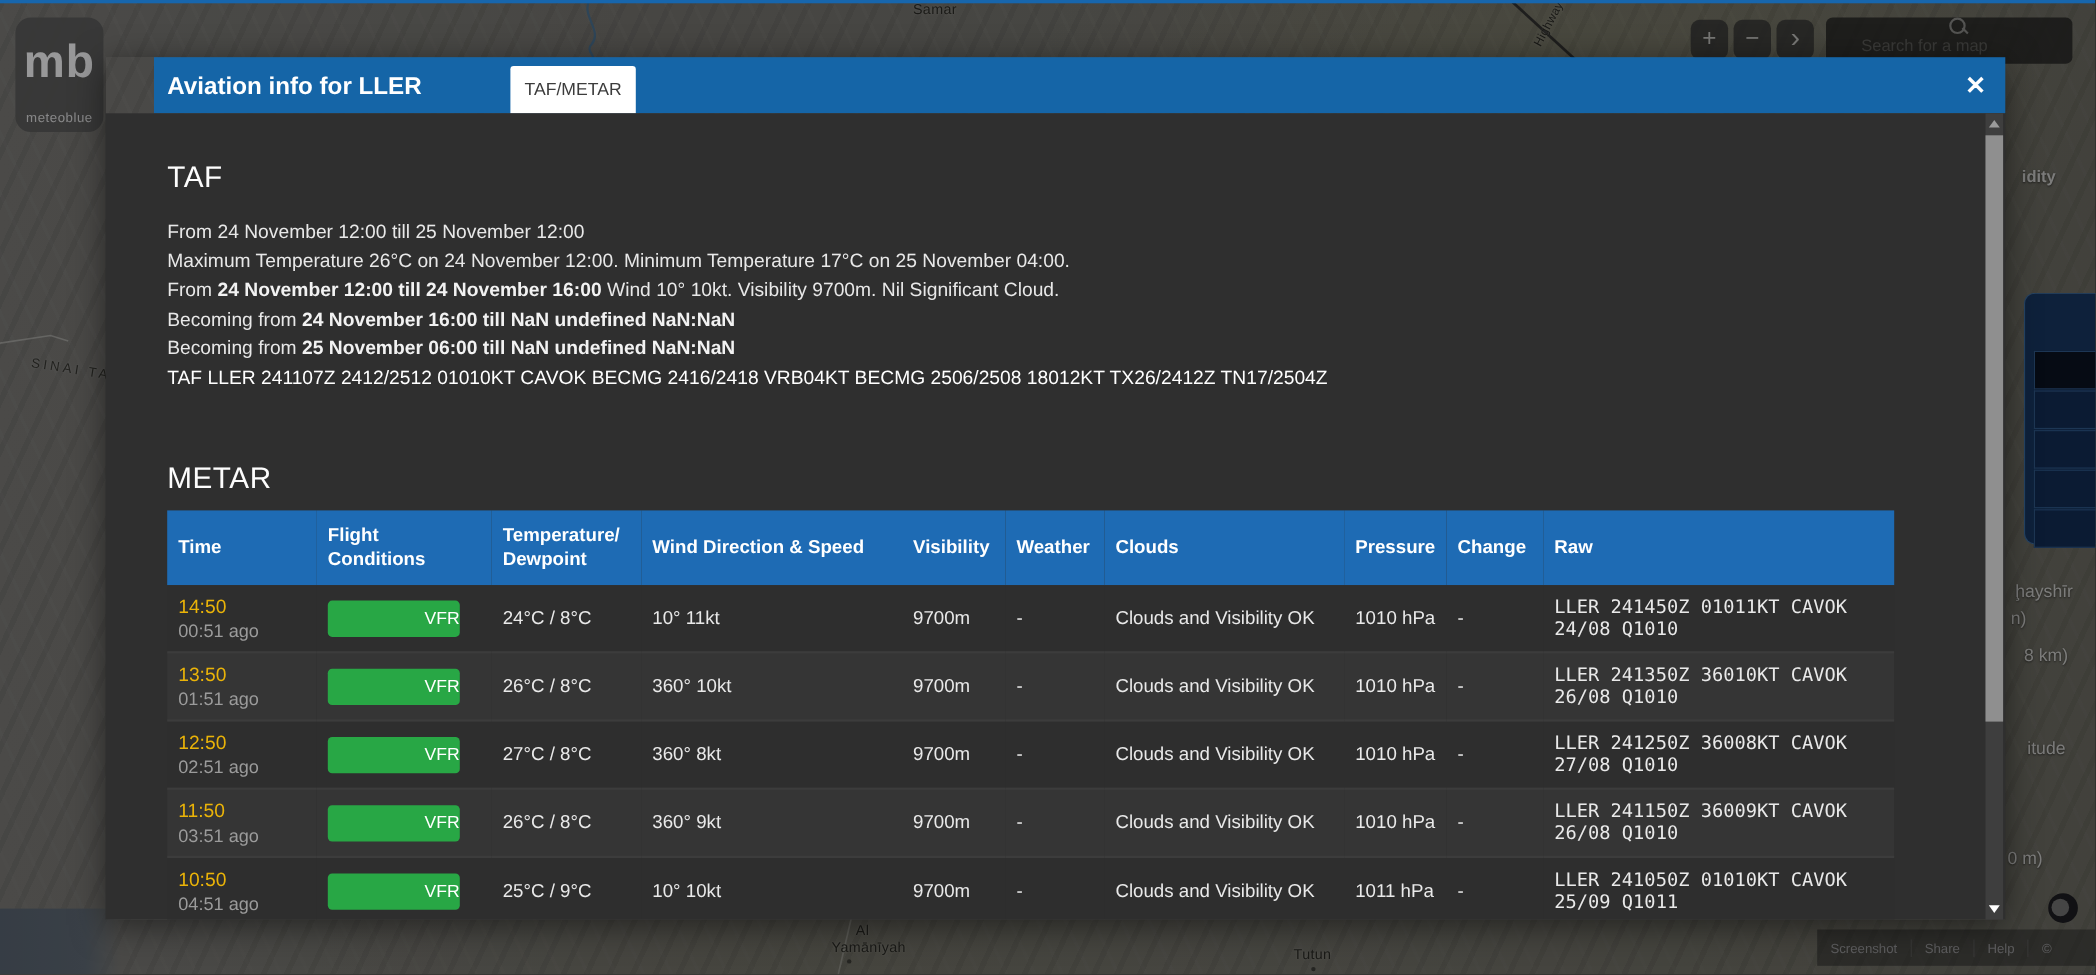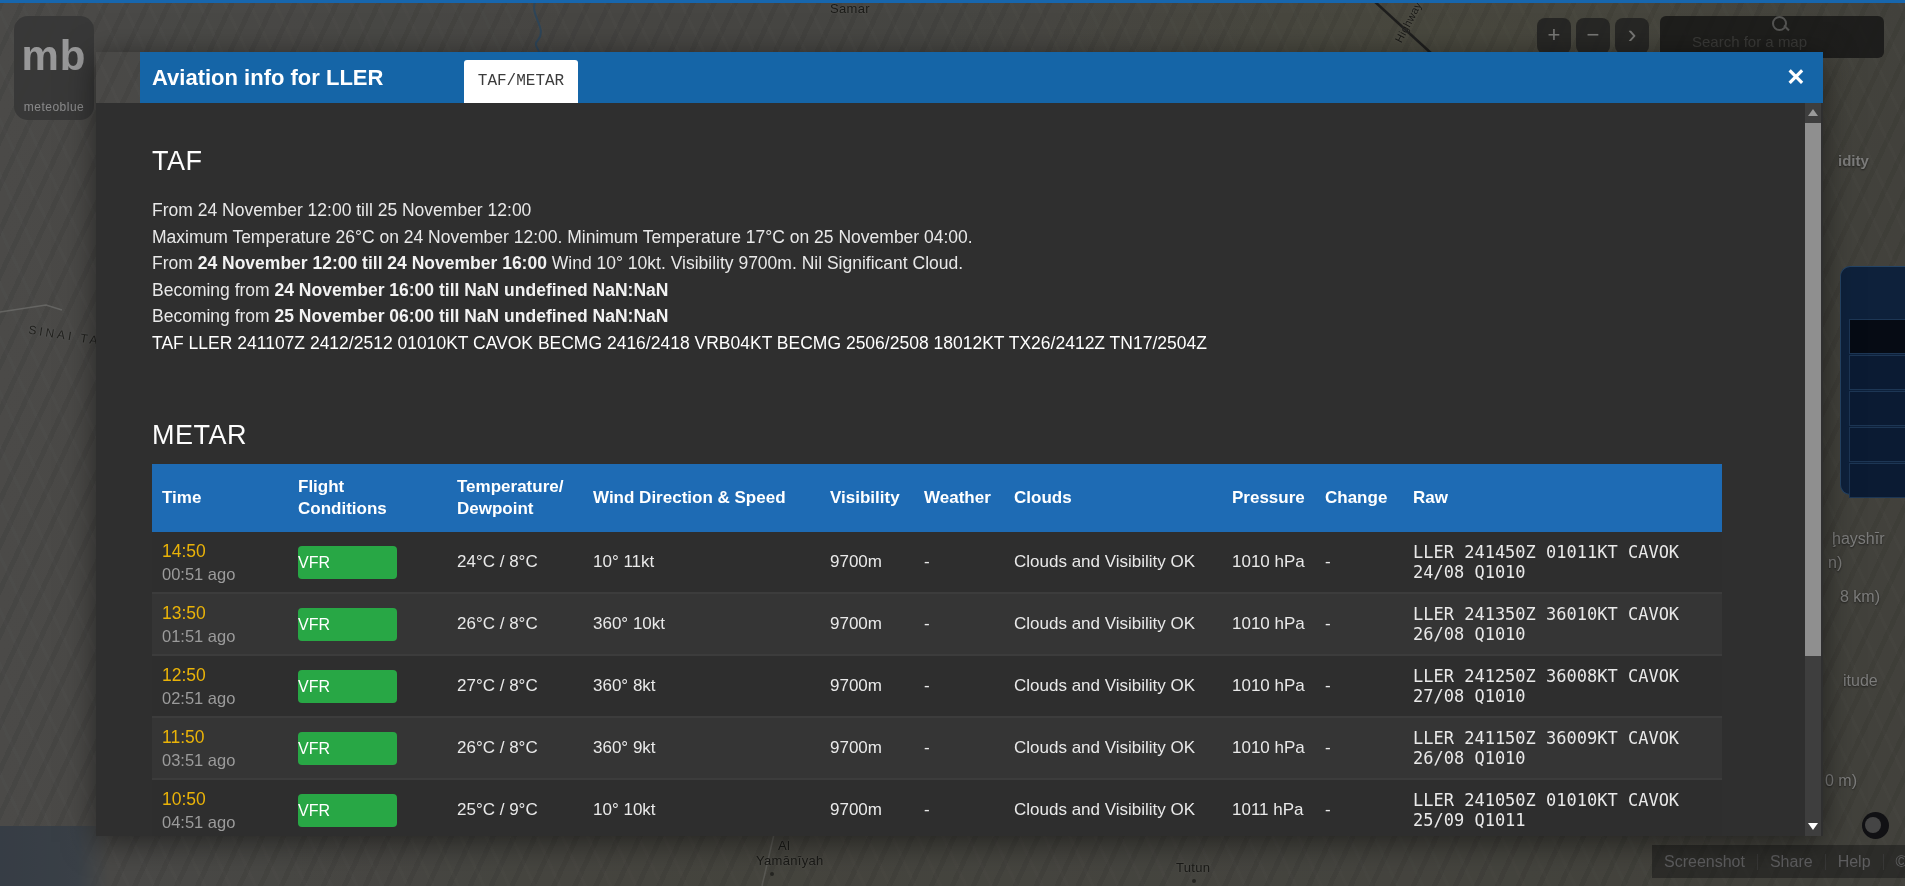--- a/index.html
+++ b/index.html
@@ -47,56 +47,56 @@
     background:rgba(30,30,28,.82);display:flex;align-items:center;flex-direction:column;}
   .mag{position:relative;width:16px;height:16px;margin-left:15px;flex:none;}
   .mag::before{content:"";position:absolute;left:0;top:0;width:11px;height:11px;border:2px solid #8a8a86;border-radius:50%;}
   .mag::after{content:"";position:absolute;left:11px;top:11px;width:7px;height:2px;background:#8a8a86;transform:rotate(45deg);}
   .searchbox input{background:transparent;border:none;outline:none;margin-left:10px;width:170px;
     font-size:15px;color:#ddd;font-family:"Liberation Sans",sans-serif;}
   .searchbox input::placeholder{color:rgba(215,215,210,.28);}
   
   .footer-links{position:absolute;left:1652px;top:845px;width:253px;height:33px;
     background:rgba(32,32,30,.5);display:flex;align-items:center;}
-  .footer-links span{color:#99999a;font-size:16px;padding:0 12px;border-left:1px solid rgba(110,110,110,.5);line-height:16px;}
+  .footer-links span{color:#99999a;font-size:12px;padding:0 12px;border-left:1px solid rgba(110,110,110,.5);line-height:16px;}
   .footer-links span:first-child{border-left:none;}
   .round-btn{position:absolute;left:1862px;top:812px;width:27px;height:27px;border-radius:50%;
     background:#17171a;}
   .round-btn::after{content:"";position:absolute;left:3px;top:5px;width:16px;height:16px;border-radius:50%;background:#71716f;}
   
   .dim{position:absolute;inset:0;background:rgba(10,10,12,.42);z-index:5;}
   .topline{position:absolute;left:0;top:0;width:1905px;height:3px;background:#1766ad;z-index:6;}
   
   .modal{position:absolute;left:96px;top:52px;width:1727px;height:784px;z-index:10;
     box-shadow:0 6px 30px rgba(0,0,0,.5);}
   .modal-header{position:relative;height:51px;background:#1565a7;margin-left:44px;}
   .modal-title{position:absolute;left:12px;top:0;line-height:51px;color:#fff;font-size:22px;font-weight:bold;}
   .modal-tab{position:absolute;left:324px;top:8px;height:43px;width:114px;background:#fff;
-    color:#3c3c3c;font-size:16px;text-align:center;line-height:43px;border-radius:3px 3px 0 0;font-family:Liberation Mono, monospace;}
+    color:#3c3c3c;font-size:16px;text-align:center;line-height:43px;border-radius:3px 3px 0 0;}
   .modal-close{position:absolute;right:12px;top:10px;color:#fff;font-size:23px;font-weight:bold;
     width:30px;height:30px;text-align:center;line-height:30px;cursor:pointer;}
   .modal-body{position:absolute;left:0;top:51px;width:1727px;height:733px;background:#2f2f2f;
     overflow:hidden;}
   .content{padding:42px 0 0 56px;}
   h2.sec{margin:0;font-size:27px;line-height:32px;font-weight:300;color:#fdfdfd;letter-spacing:.5px;}
   .taf-lines{margin-top:20px;font-size:17.5px;line-height:26.5px;color:#e8e8e8;}
   .taf-line b{font-weight:bold;color:#f2f2f2;}
   .taf-raw{color:#ffffff;}
   .metar-section{margin-top:63px;}
   table.metar{margin-top:13px;border-collapse:collapse;table-layout:fixed;width:1570px;}
   table.metar th{background:#1e6bb4;color:#fff;font-size:17px;font-weight:bold;text-align:left;
     height:68px;vertical-align:middle;padding:0 10px;white-space:pre-line;line-height:22px;}
   table.metar td{height:60px;vertical-align:middle;padding:0 0 0 10px;font-size:17px;color:#e9e9e9;}
   table.metar tbody tr{background:#2e2e2e;}
   table.metar tbody tr.alt{background:#353535;}
   table.metar tbody tr + tr td{border-top:2px solid #3c3c3c;}
   .t-main{font-size:17.5px;color:#eab308;line-height:23px;}
   .t-ago{font-size:16.5px;color:#9b9b9b;line-height:22px;}
-  .vfr-badge{display:inline-block;width:99px;height:33px;background:#28a745;border-radius:4px;
-    color:#fff;font-size:16px;text-align:left;line-height:33px;}
+  .vfr-badge{display:inline-block;width:120px;height:33px;background:#28a745;border-radius:4px;
+    color:#fff;font-size:16px;text-align:right;line-height:33px;}
   td.raw-cell{font-family:"DejaVu Sans Mono",monospace;font-size:13.5px;color:#f1f1f1;}
   
   .vscroll{position:absolute;right:2px;top:51px;width:16px;height:733px;background:#3e3e3e;}
   .vs-up{position:absolute;top:6px;left:3px;width:0;height:0;
     border-left:5px solid transparent;border-right:5px solid transparent;border-bottom:7px solid #9a9a9a;}
   .vs-thumb{position:absolute;top:20px;left:0;width:16px;height:533px;background:#8f8f8f;}
   .vs-down{position:absolute;bottom:6px;left:3px;width:0;height:0;
     border-left:5px solid transparent;border-right:5px solid transparent;border-top:7px solid #fff;}
 </style>
 </head>

